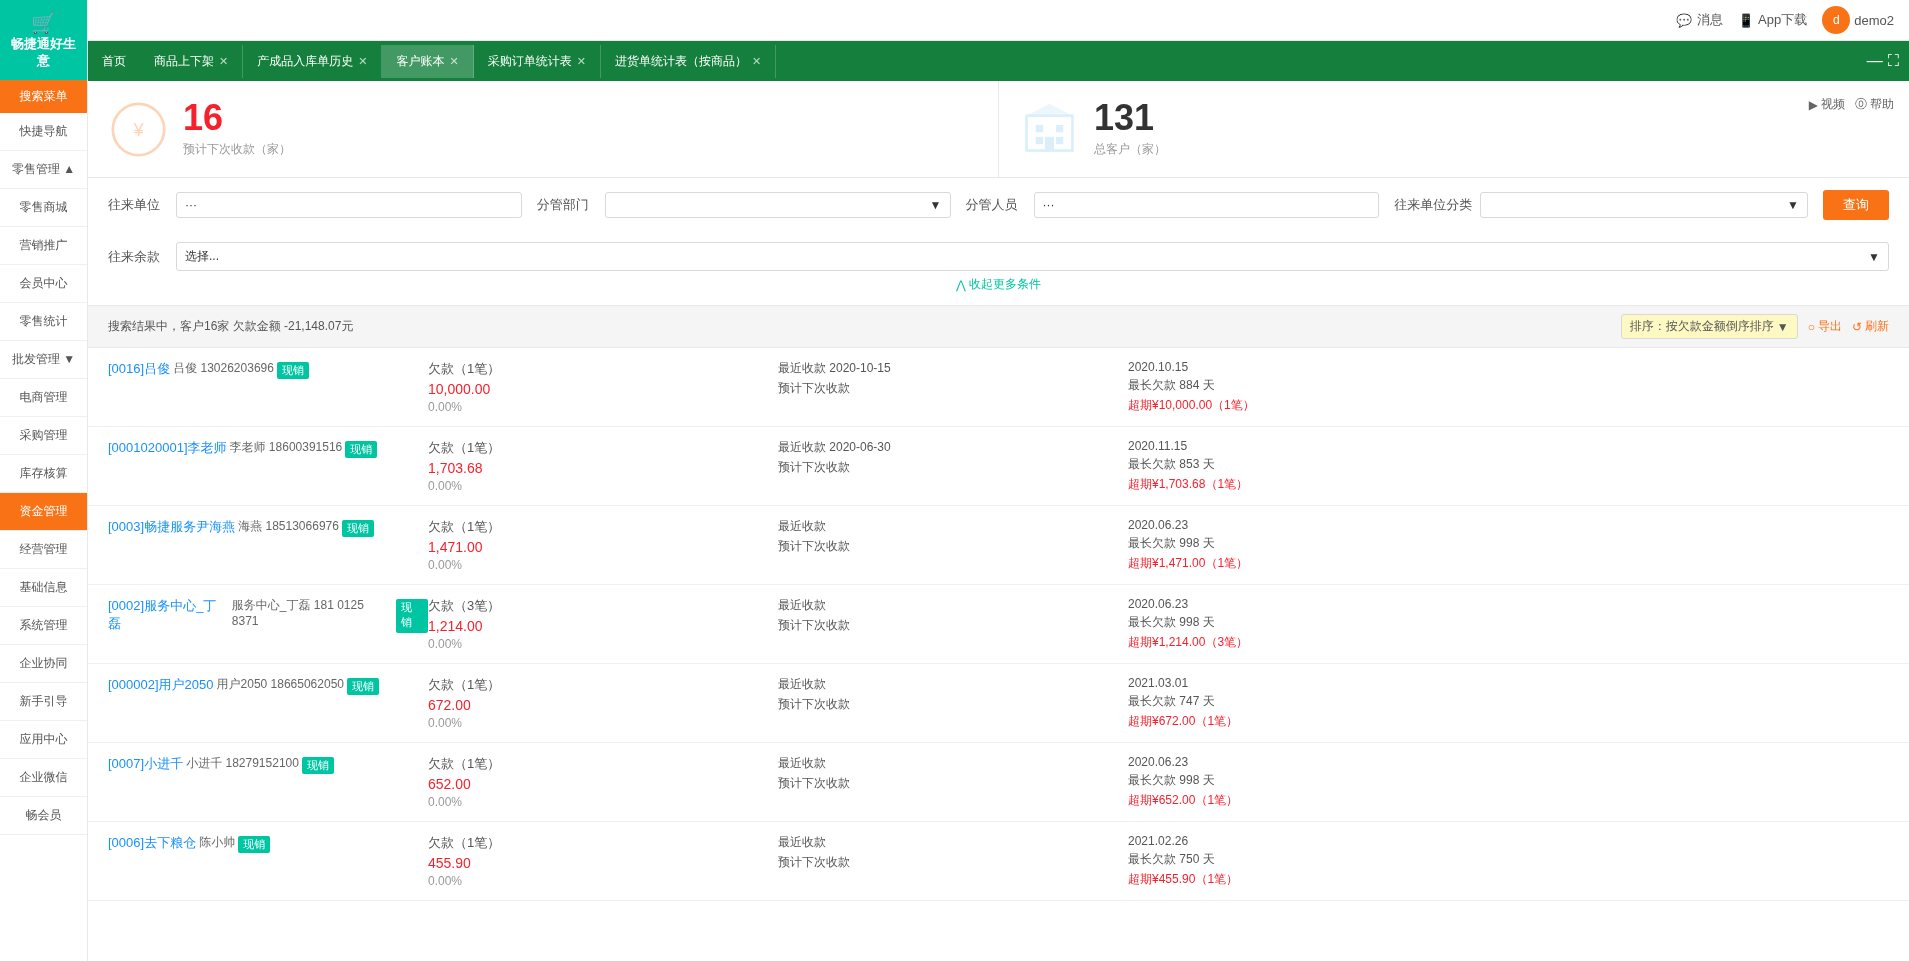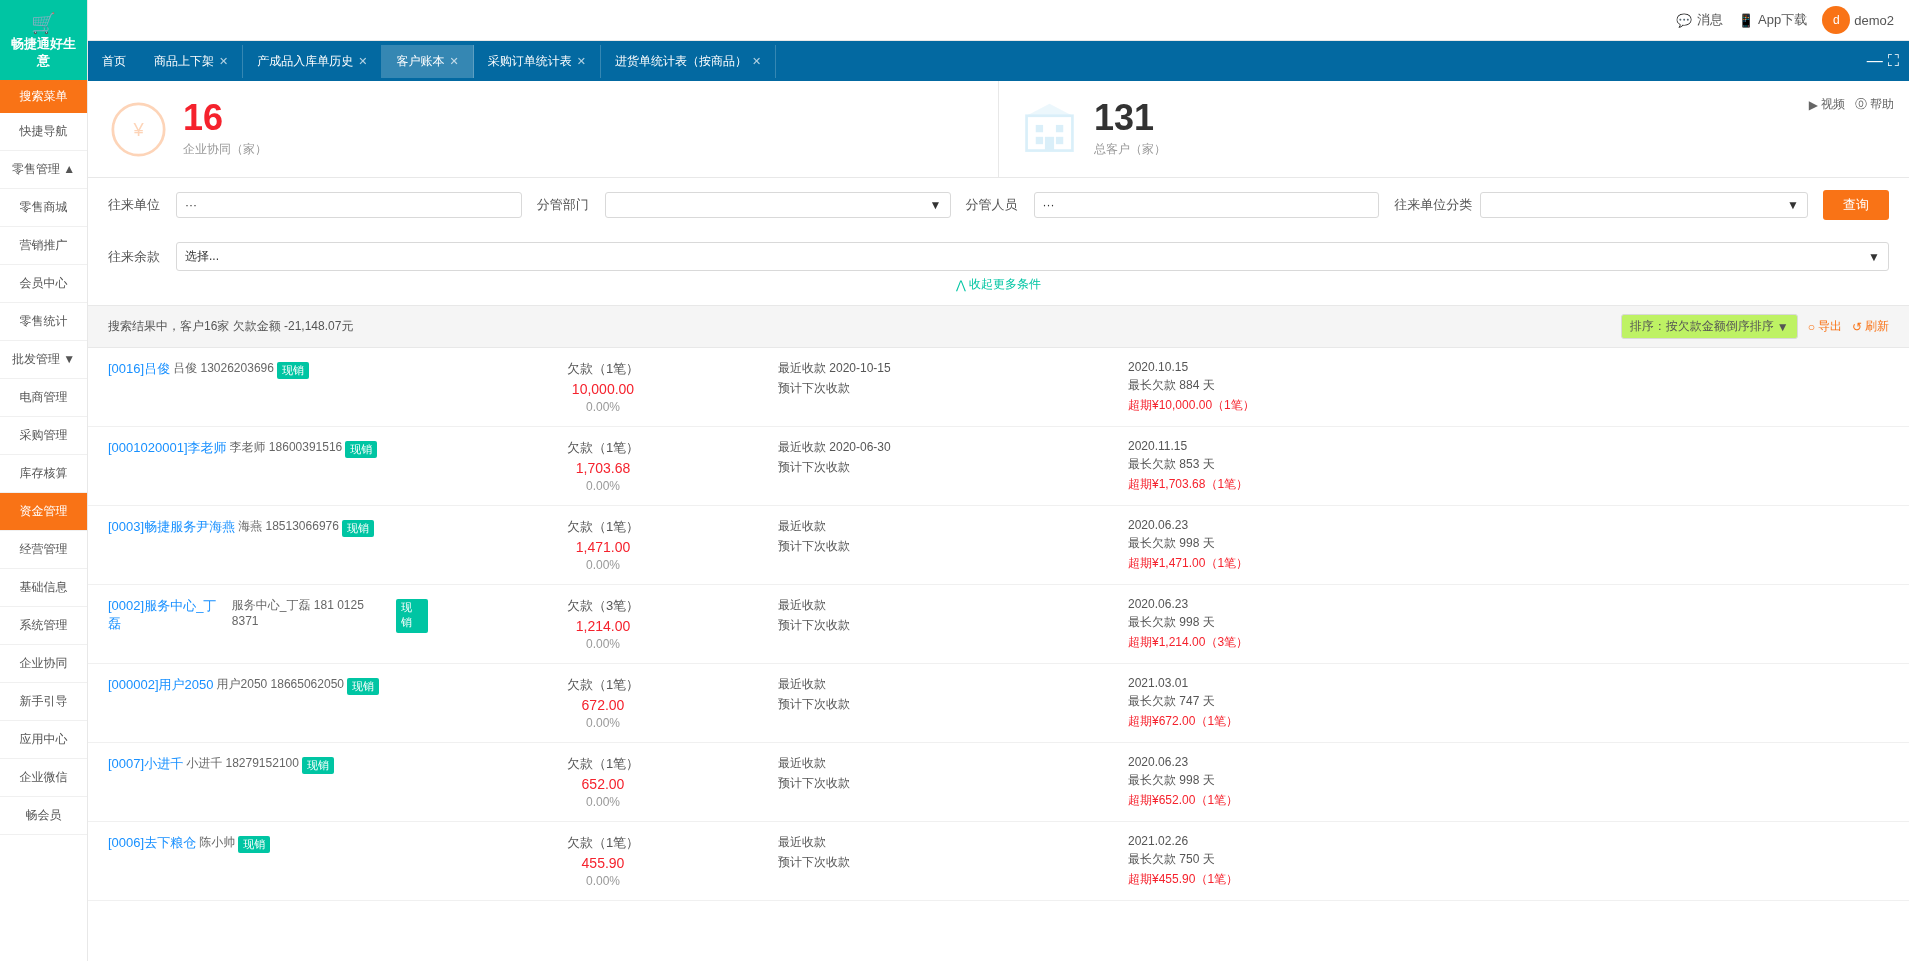--- a/index.html
+++ b/index.html
@@ -10,21 +10,21 @@
     .sidebar-logo { background: #00c5a3; padding: 10px 5px; text-align: center; color: #fff; font-size: 11px; line-height: 1.3; }
     .sidebar-logo .logo-main { font-size: 13px; font-weight: bold; }
     .sidebar-search { background: #f97316; color: #fff; text-align: center; padding: 8px 5px; font-size: 12px; cursor: pointer; }
     .sidebar-item { padding: 10px 5px; text-align: center; font-size: 12px; color: #555; cursor: pointer; border-bottom: 1px solid #f0f0f0; }
     .sidebar-item.active { background: #f97316; color: #fff; }
 
     
     .main { flex: 1; display: flex; flex-direction: column; overflow: hidden; }
 
     
-    .tabbar { background: #0369a1; display: flex; align-items: center; min-height: 40px; flex-shrink: 0; }
+    .tabbar { background: #15803d; display: flex; align-items: center; min-height: 40px; flex-shrink: 0; }
     .tab { padding: 8px 14px; color: #fff; font-size: 12px; cursor: pointer; display: flex; align-items: center; gap: 5px; border-right: 1px solid rgba(255,255,255,0.2); white-space: nowrap; }
     .tab.active { background: rgba(255,255,255,0.2); }
     .tab .tab-close { font-size: 11px; opacity: 0.7; }
     .tab-home { padding: 8px 14px; color: #fff; font-size: 12px; cursor: pointer; }
     .tabbar-right { margin-left: auto; display: flex; align-items: center; padding-right: 10px; gap: 5px; }
     .tabbar-right span { color: #fff; font-size: 16px; cursor: pointer; }
 
     
     .stats-row { background: #fff; display: flex; border-bottom: 1px solid #e8e8e8; flex-shrink: 0; }
     .stat-card { flex: 1; padding: 18px 20px; display: flex; align-items: center; gap: 15px; border-right: 1px solid #e8e8e8; position: relative; }
@@ -47,32 +47,32 @@
     .filter-input { flex: 1; border: 1px solid #d9d9d9; border-radius: 3px; padding: 5px 8px; font-size: 12px; color: #333; display: flex; align-items: center; justify-content: space-between; cursor: pointer; }
     .filter-select { flex: 1; border: 1px solid #d9d9d9; border-radius: 3px; padding: 5px 8px; font-size: 12px; color: #333; display: flex; align-items: center; justify-content: space-between; cursor: pointer; }
     .search-btn { background: #f97316; color: #fff; border: none; border-radius: 3px; padding: 6px 20px; font-size: 13px; cursor: pointer; }
     .collapse-row { display: flex; justify-content: center; margin-top: 5px; }
     .collapse-btn { color: #00c5a3; font-size: 12px; cursor: pointer; display: flex; align-items: center; gap: 3px; }
     .filter-row2 { display: flex; align-items: center; gap: 15px; }
 
     
     .result-bar { background: #f5f5f5; padding: 8px 20px; display: flex; align-items: center; justify-content: space-between; font-size: 12px; color: #555; flex-shrink: 0; border-bottom: 1px solid #e8e8e8; }
     .result-bar-right { display: flex; align-items: center; gap: 10px; }
-    .sort-select { border: 1px solid #d9d9d9; border-radius: 3px; padding: 3px 8px; font-size: 12px; display: flex; align-items: center; gap: 3px; cursor: pointer; background: #bef264; }
+    .sort-select { border: 1px solid #d9d9d9; border-radius: 3px; padding: 3px 8px; font-size: 12px; display: flex; align-items: center; gap: 3px; cursor: pointer; background: #fef9c3; }
     .action-btn { color: #f97316; font-size: 12px; cursor: pointer; display: flex; align-items: center; gap: 3px; }
 
     
     .table-area { flex: 1; overflow-y: auto; background: #fff; }
     .table-header { display: grid; grid-template-columns: 320px 350px 350px 1fr; background: #fafafa; border-bottom: 1px solid #e8e8e8; padding: 10px 20px; font-size: 13px; font-weight: bold; color: #555; position: sticky; top: 0; z-index: 10; }
     .table-row { display: grid; grid-template-columns: 320px 350px 350px 1fr; border-bottom: 1px solid #f0f0f0; padding: 12px 20px; align-items: start; }
     .customer-info { display: flex; gap: 3px; }
     .customer-name { color: #1890ff; font-size: 13px; cursor: pointer; }
     .customer-phone { font-size: 12px; color: #666; }
     .tag { display: inline-block; background: #00c5a3; color: #fff; font-size: 11px; padding: 1px 5px; border-radius: 2px; margin-top: 2px; }
-    .debt-info { display: flex; flex-direction: column; gap: 3px; text-align: center; }
+    .debt-info { display: flex; flex-direction: column; gap: 3px; }
     .debt-count { font-size: 13px; color: #555; }
     .debt-amount { color: #f5222d; font-size: 14px; font-weight: 500; cursor: pointer; }
     .debt-percent { color: #999; font-size: 12px; }
     .repay-info { display: flex; flex-direction: column; gap: 3px; font-size: 12px; color: #555; }
     .due-info { display: flex; flex-direction: column; gap: 3px; font-size: 12px; color: #555; }
     .overdue-link { color: #f5222d; font-size: 12px; cursor: pointer; }
 
     
     .table-area::-webkit-scrollbar { width: 6px; }
     .table-area::-webkit-scrollbar-thumb { background: #ccc; border-radius: 3px; }
@@ -163,21 +163,21 @@
 
     <div class="stat-card">
       <div class="stat-icon">
         <svg viewBox="0 0 60 60" fill="none" xmlns="http://www.w3.org/2000/svg">
           <circle cx="30" cy="30" r="28" stroke="#f97316" stroke-width="3" fill="none"></circle>
           <text x="30" y="37" text-anchor="middle" font-size="20" fill="#f97316">¥</text>
         </svg>
       </div>
       <div class="stat-content">
         <div class="stat-value red">16</div>
-        <div class="stat-label">企业协同（家）</div>
+        <div class="stat-label">预计下次收款（家）</div>
       </div>
     </div>
 
 
     <div class="stat-card">
       <div class="stat-icon">
         <svg viewBox="0 0 60 60" fill="none" xmlns="http://www.w3.org/2000/svg">
           <rect x="5" y="15" width="50" height="38" stroke="#88ccee" stroke-width="3" fill="none"></rect>
           <rect x="15" y="25" width="8" height="8" fill="#88ccee"></rect>
           <rect x="37" y="25" width="8" height="8" fill="#88ccee"></rect>

